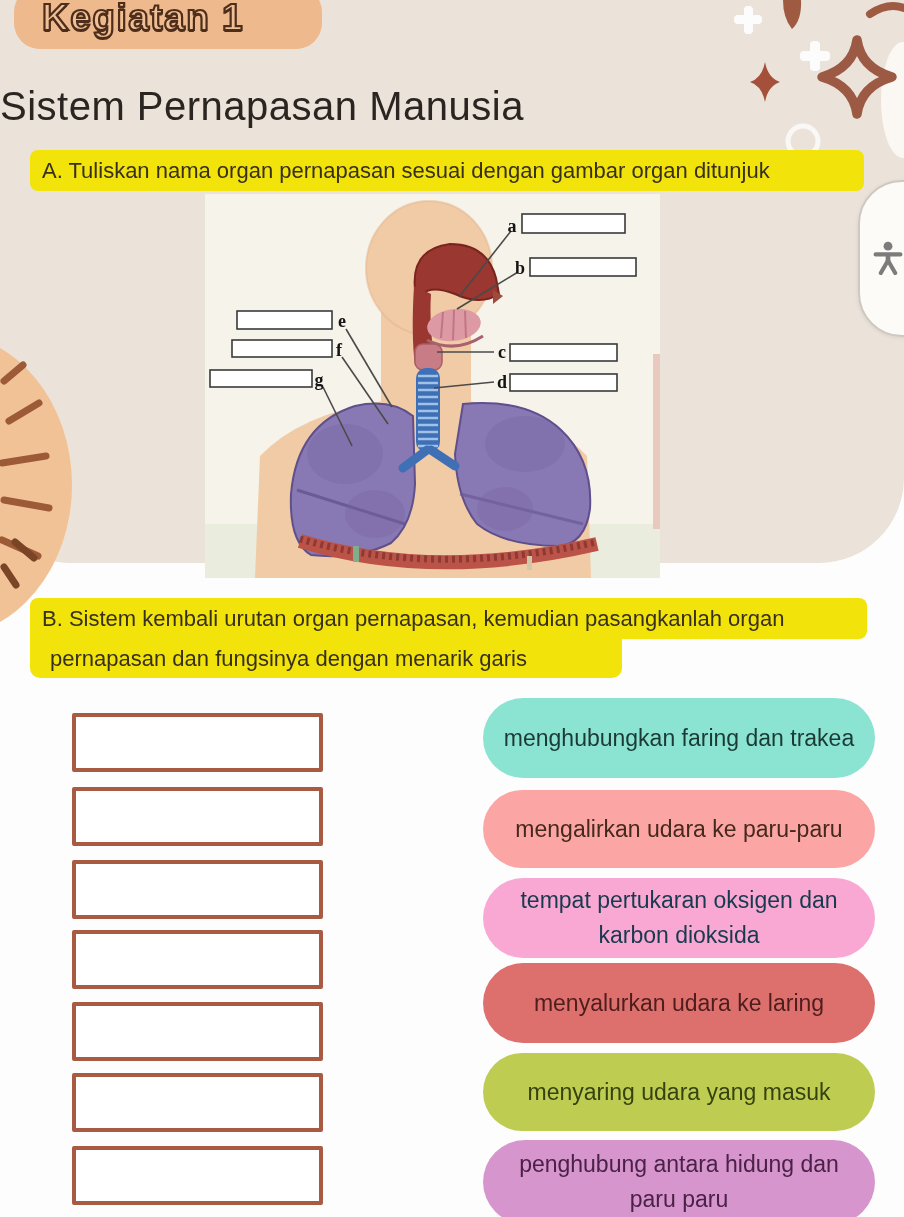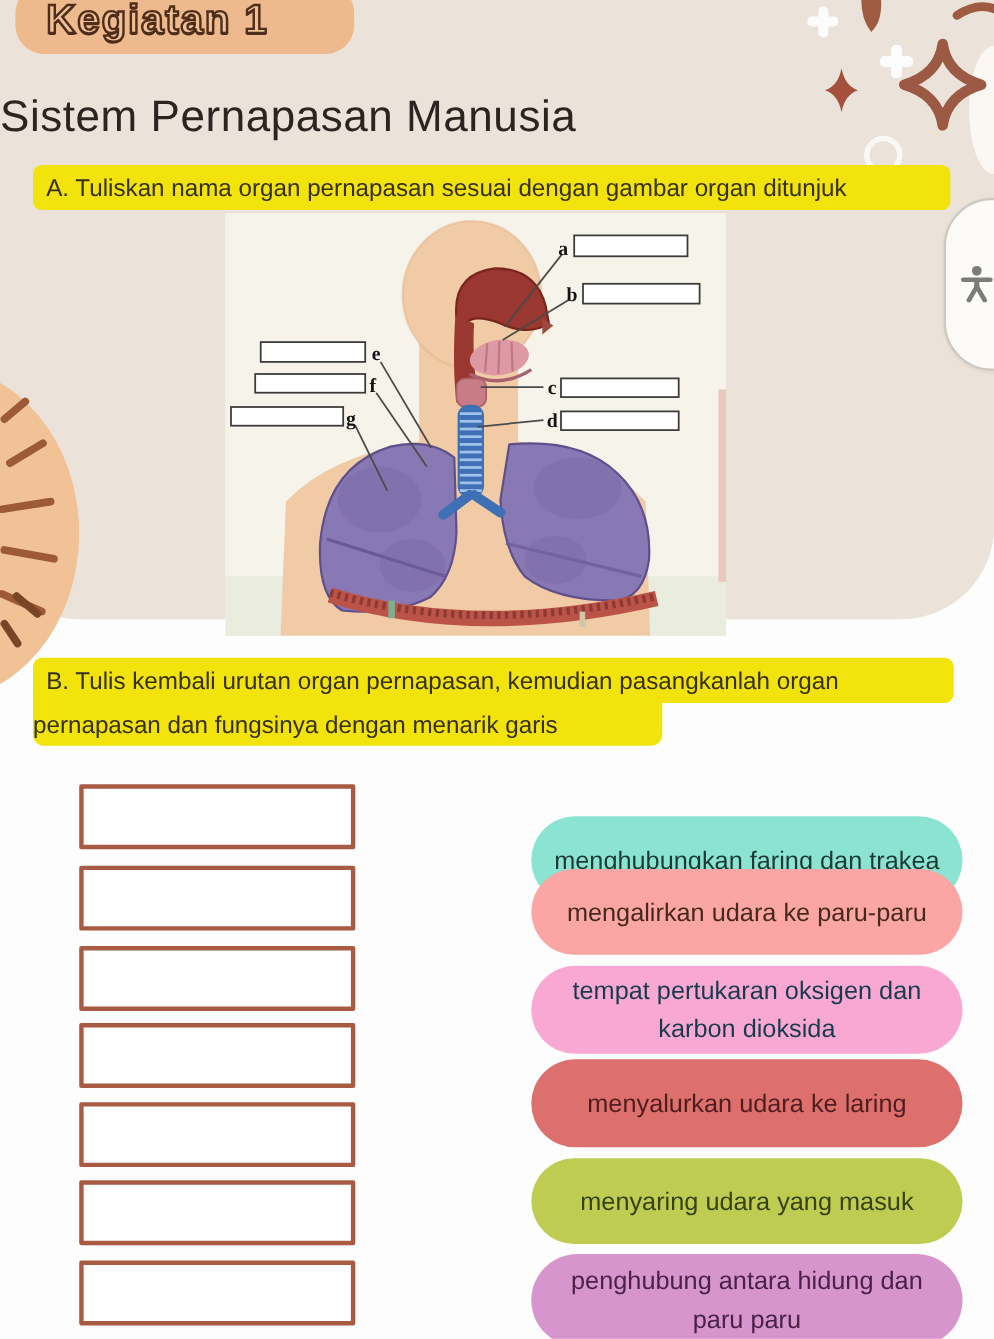--- a/index.html
+++ b/index.html
@@ -43,21 +43,21 @@
   
   .instr{
     position:absolute;
     background:#F2E30B;
     color:#36301D;
     font-size:22px;
     display:flex;align-items:center;
   }
   .instr-a{left:30px;top:150px;width:822px;height:41px;border-radius:8px;padding-left:12px;}
   .instr-b1{left:30px;top:598px;width:825px;height:41px;border-radius:8px 8px 8px 0;padding-left:12px;}
-  .instr-b2{left:30px;top:639px;width:572px;height:39px;border-radius:0 0 10px 10px;padding-left:0;}
+  .instr-b2{left:30px;top:639px;width:572px;height:39px;border-radius:0 0 10px 10px;padding-left:20px;}
   
   .anatomy{
     position:absolute;left:205px;top:194px;width:455px;height:384px;
     background:#F7F4EB;
   }
   
   .answer-box{
     position:absolute;left:72px;width:243px;height:51px;
     background:#fff;border:4px solid #A85A42;border-radius:2px;
   }
@@ -223,35 +223,35 @@
   <svg width="32" height="34" viewBox="0 0 30 33">
     <circle cx="15" cy="5" r="4.3" fill="#7C7C7C"></circle>
     <line x1="3" y1="13" x2="27" y2="13" stroke="#7C7C7C" stroke-width="4" stroke-linecap="round"></line>
     <line x1="15" y1="12" x2="15" y2="20" stroke="#7C7C7C" stroke-width="4.5"></line>
     <line x1="15" y1="19" x2="8" y2="31" stroke="#7C7C7C" stroke-width="4" stroke-linecap="round"></line>
     <line x1="15" y1="19" x2="22" y2="31" stroke="#7C7C7C" stroke-width="4" stroke-linecap="round"></line>
   </svg>
 </div>
 
 <div class="instr instr-b1">
-  <span>B. Tulis kembali urutan organ pernapasan, kemudian pasangkanlah organ</span>
+  <span>B. Sistem kembali urutan organ pernapasan, kemudian pasangkanlah organ</span>
 </div>
 <div class="instr instr-b2">
   <span>pernapasan dan fungsinya dengan menarik garis</span>
 </div>
 
 <div class="answer-box" style="top:713px"></div>
 <div class="answer-box" style="top:787px"></div>
 <div class="answer-box" style="top:860px"></div>
 <div class="answer-box" style="top:930px"></div>
 <div class="answer-box" style="top:1002px"></div>
 <div class="answer-box" style="top:1073px"></div>
 <div class="answer-box" style="top:1146px"></div>
 
-<div class="pill" style="top: 698px; height: 80px; background-color: rgb(139, 227, 210); color: rgb(28, 58, 53); margin-top: 44px;">
+<div class="pill" style="top: 698px; height: 80px; background-color: rgb(139, 227, 210); color: rgb(28, 58, 53);">
   <span>menghubungkan faring dan trakea</span>
 </div>
 <div class="pill" style="top: 790px; height: 78px; background-color: #fca5a5; color: rgb(69, 41, 28);">
   <span>mengalirkan udara ke paru-paru</span>
 </div>
 <div class="pill" style="top: 878px; height: 80px; background-color: #f9a8d4; color: rgb(24, 58, 78);">
   <span>tempat pertukaran oksigen dan karbon dioksida</span>
 </div>
 <div class="pill" style="top: 963px; height: 80px; background-color: rgb(221, 111, 108); color: rgb(78, 29, 30);">
   <span>menyalurkan udara ke laring</span>

